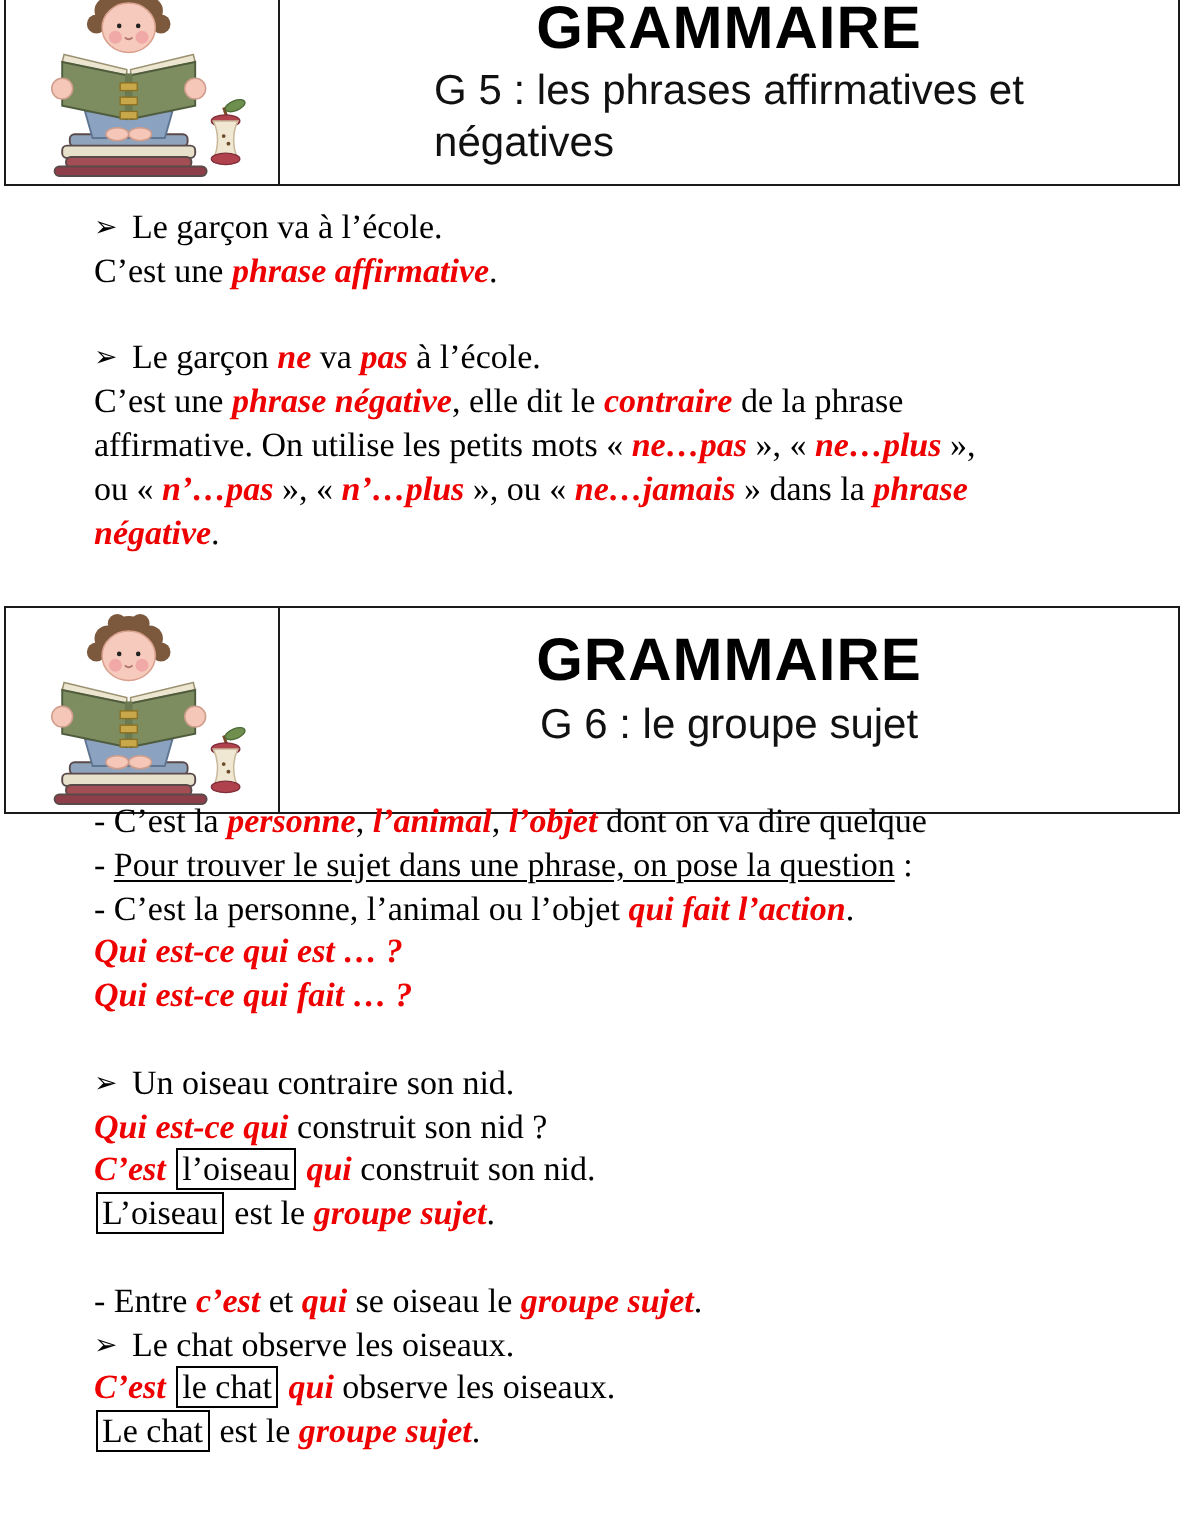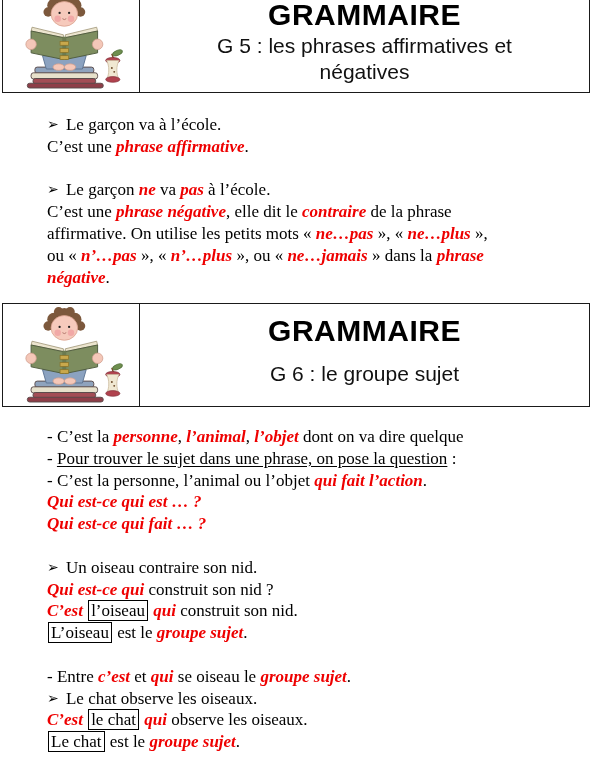--- a/index.html
+++ b/index.html
@@ -15,28 +15,28 @@
   #header-g6{top:303px;height:104px;}
   .img-cell{width:137px;box-sizing:border-box;flex:0 0 137px;
             border-right:1.6px solid var(--border-ink,#1a1a1a);
             display:flex;align-items:flex-end;justify-content:center;padding:0 0 3px 0;}
   .title-cell{flex:1;display:flex;flex-direction:column;align-items:center;box-sizing:border-box;}
   #header-g5 .title-cell{padding-top:12px;}
   #header-g6 .title-cell{padding-top:11px;}
   .doc-title{font-family:"Liberation Sans",sans-serif;font-weight:bold;
              font-size:30px;line-height:32px;letter-spacing:.5px;color:#000;}
   .doc-subtitle{font-family:"Liberation Sans",sans-serif;font-size:21px;line-height:26px;
-                color:#111;text-align:center;}
+                color:#111;text-align:left;}
   #header-g5 .doc-subtitle{margin-top:2px;}
-  #header-g6 .doc-subtitle{margin-top:14px;}
+  #header-g6 .doc-subtitle{margin-top:3px;}
 
   
   .textblock{position:absolute;left:47px;font-size:17px;line-height:21.8px;}
-  #content-g5{top:114px;}
-  #content-g6{top:426px;}
+  #content-g5{top:103px;}
+  #content-g6{top:400px;}
   .tl{white-space:nowrap;height:21.8px;}
   .seg{color:var(--ink,#000);}
   .seg-r{color:var(--accent-red,#ee0000);font-weight:bold;font-style:italic;}
   .seg-u{text-decoration:underline;text-underline-offset:2px;}
   .seg-x{border:1.2px solid #000;padding:0 2px;margin:1px 1px;}
   .seg-g{font-family:"DejaVu Sans",sans-serif;font-size:14px;margin-right:3px;
          position:relative;top:-1px;color:#000;}
 </style>
 </head>
 <body>

